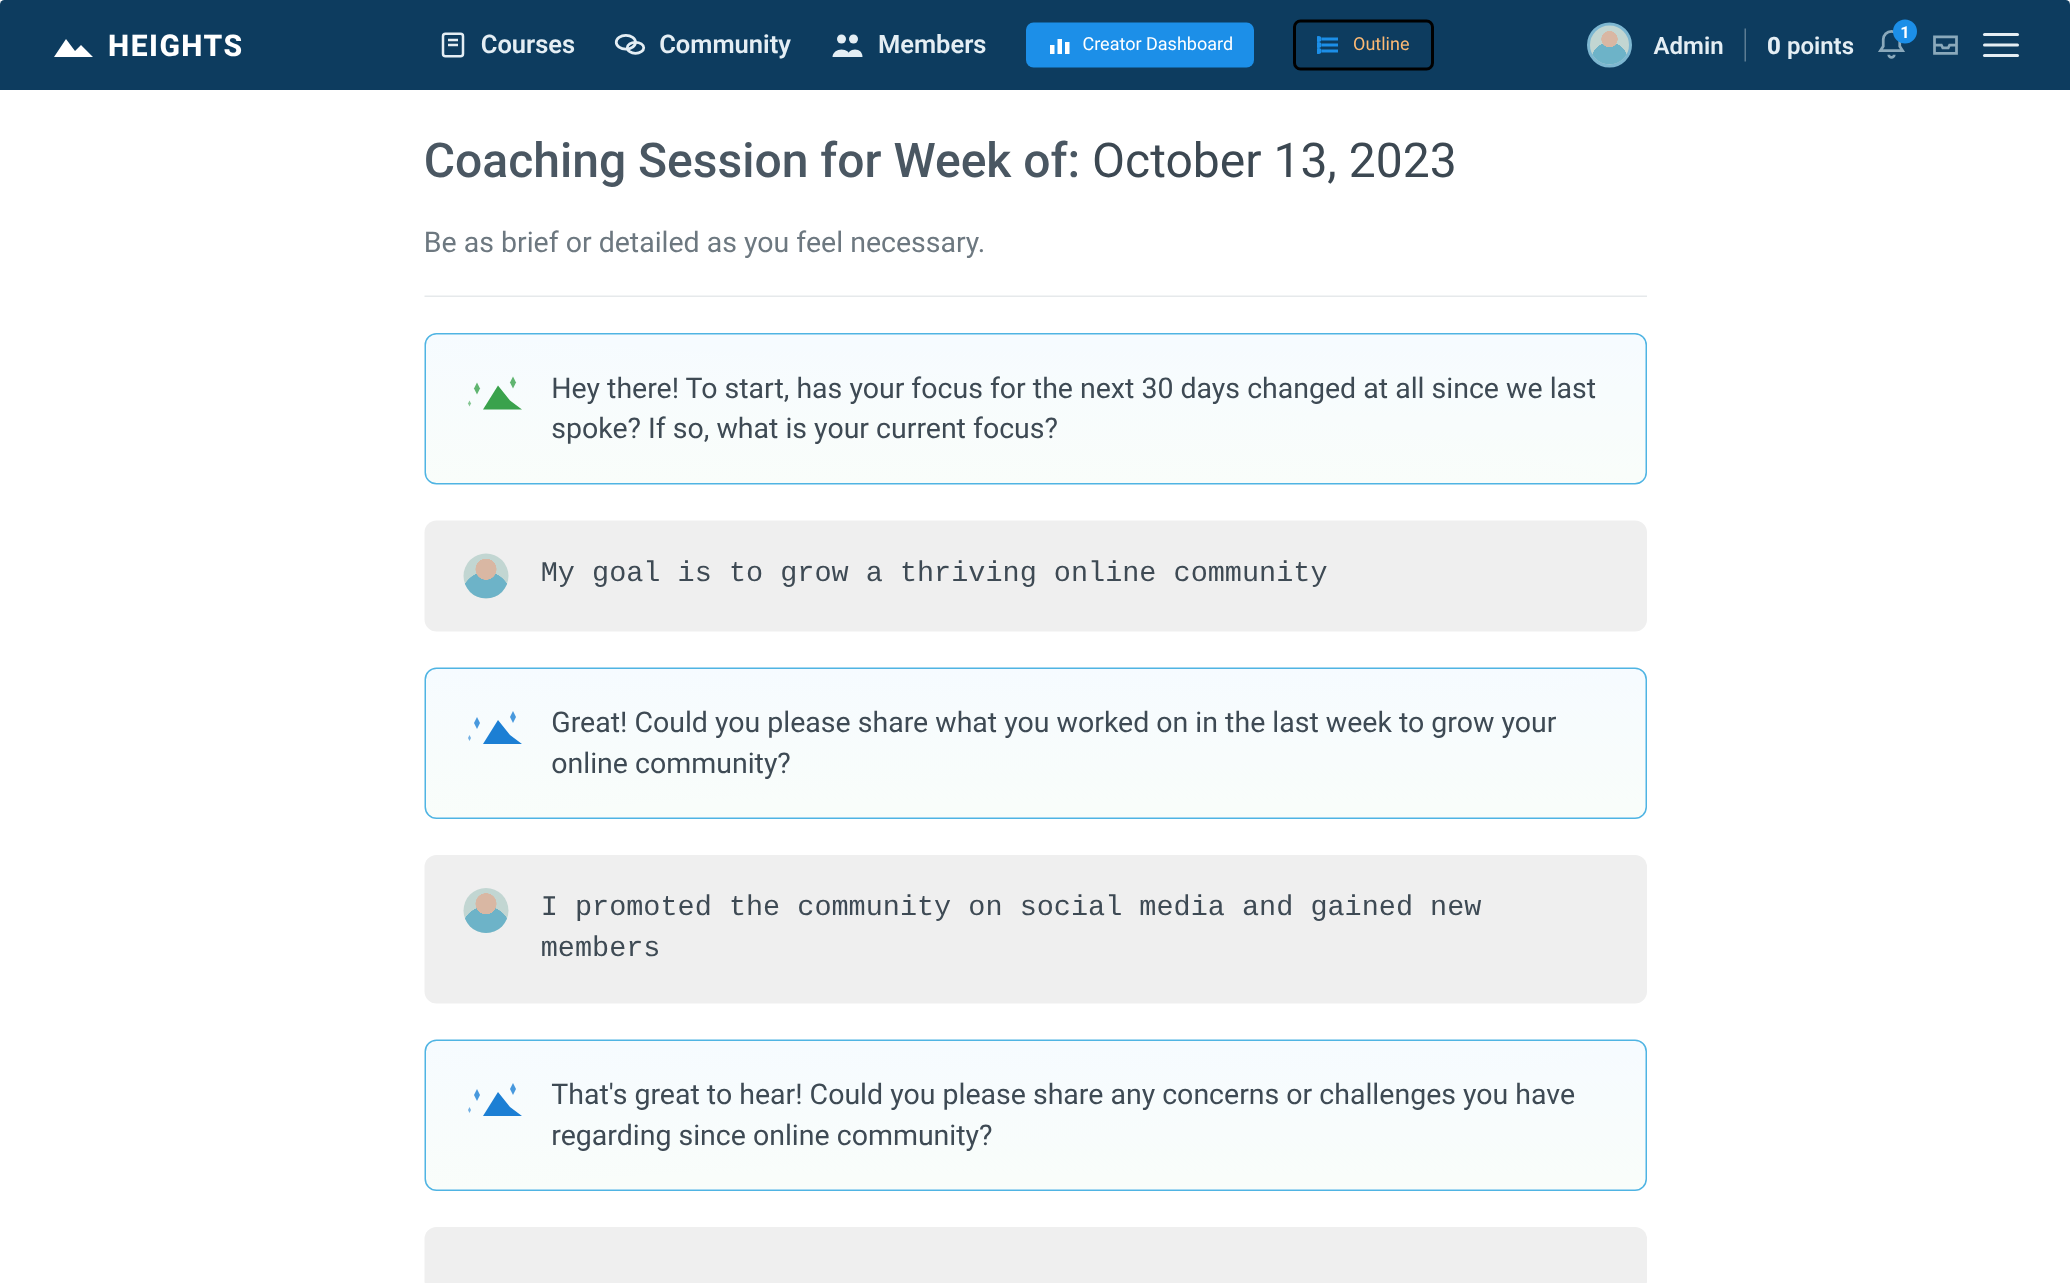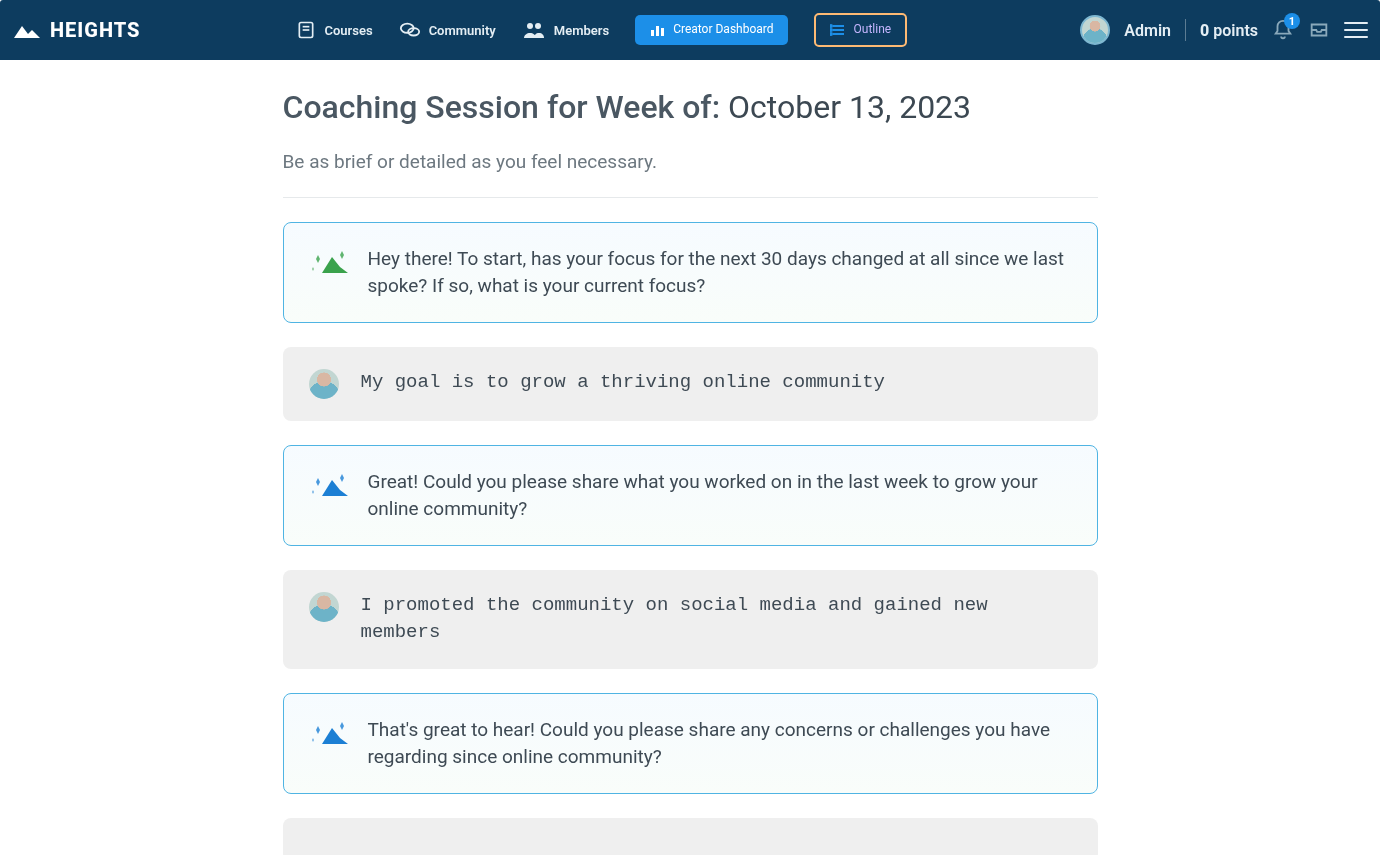--- a/index.html
+++ b/index.html
@@ -1,25 +1,25 @@
 <!DOCTYPE html>
 <html><head>
 <meta charset="utf-8">
 <style>
 * { box-sizing: border-box; margin: 0; padding: 0; }
 body { font-family: -apple-system, BlinkMacSystemFont, "Segoe UI", Roboto, Helvetica, Arial, sans-serif; background: #fff; color: #333; }
-.topbar { background: #0d3c5f; height: 60px; display: flex; align-items: center; padding: 0 12px; gap: 36px; border-radius: 3px 3px 0 0; }
+.topbar { background: #0d3c5f; height: 60px; display: flex; align-items: center; padding: 0 34px; gap: 10px; border-radius: 3px 3px 0 0; }
 .logo { display: flex; align-items: center; gap: 8px; color: #fff; font-weight: 800; letter-spacing: 1px; font-size: 20px; }
 .logo-mark { width: 30px; height: 20px; position: relative; }
 .logo-mark svg { display: block; }
 .nav-group { display: flex; align-items: center; gap: 26px; margin-left: 120px; }
-.nav-link { color: #e4eef4; font-weight: 600; font-size: 13px; display: inline-flex; align-items: center; gap: 8px; cursor: pointer; }
+.nav-link { color: #e4eef4; font-weight: 600; font-size: 17px; display: inline-flex; align-items: center; gap: 8px; cursor: pointer; }
 .btn { display: inline-flex; gap: 8px; padding: 7px 14px; border-radius: 5px; font-weight: 400; font-size: 12px; cursor: pointer; }
 .btn-primary { background: #1c8fe8; color: #fff; }
-.btn-outline { border: 2px solid #fdba74; color: #c4b5fd; background: transparent; }
+.btn-outline { border: 2px solid #000000; color: #fdba74; background: transparent; }
 .top-right { margin-left: auto; display: flex; align-items: center; gap: 14px; }
 .avatar { width: 30px; height: 30px; border-radius: 50%; background: #c2d6d2; border: 2px solid #7db7d1; position: relative; overflow: hidden; }
 .avatar::after { content: ""; position: absolute; inset: 0; background: radial-gradient(circle at 50% 35%, #d9b7a3 0 25%, transparent 26%), radial-gradient(circle at 50% 90%, #6db3c8 0 45%, transparent 46%); }
 .user-label { color: #e4eef4; font-weight: 600; font-size: 16px; }
 .divider-vert { width: 1px; height: 22px; background: #5c7c93; }
 .points { color: #e4eef4; font-size: 16px; font-weight: 600; }
 .points b { font-weight: 800; }
 .icon-btn { color: #b7ced9; cursor: pointer; position: relative; display: inline-flex; }
 .badge { position: absolute; top: -6px; right: -6px; background: #1c8fe8; color: #fff; border-radius: 50%; width: 16px; height: 16px; font-size: 11px; font-weight: 700; display: flex; align-items: center; justify-content: center; }
 .hamburger { display: flex; flex-direction: column; gap: 5px; cursor: pointer; }

